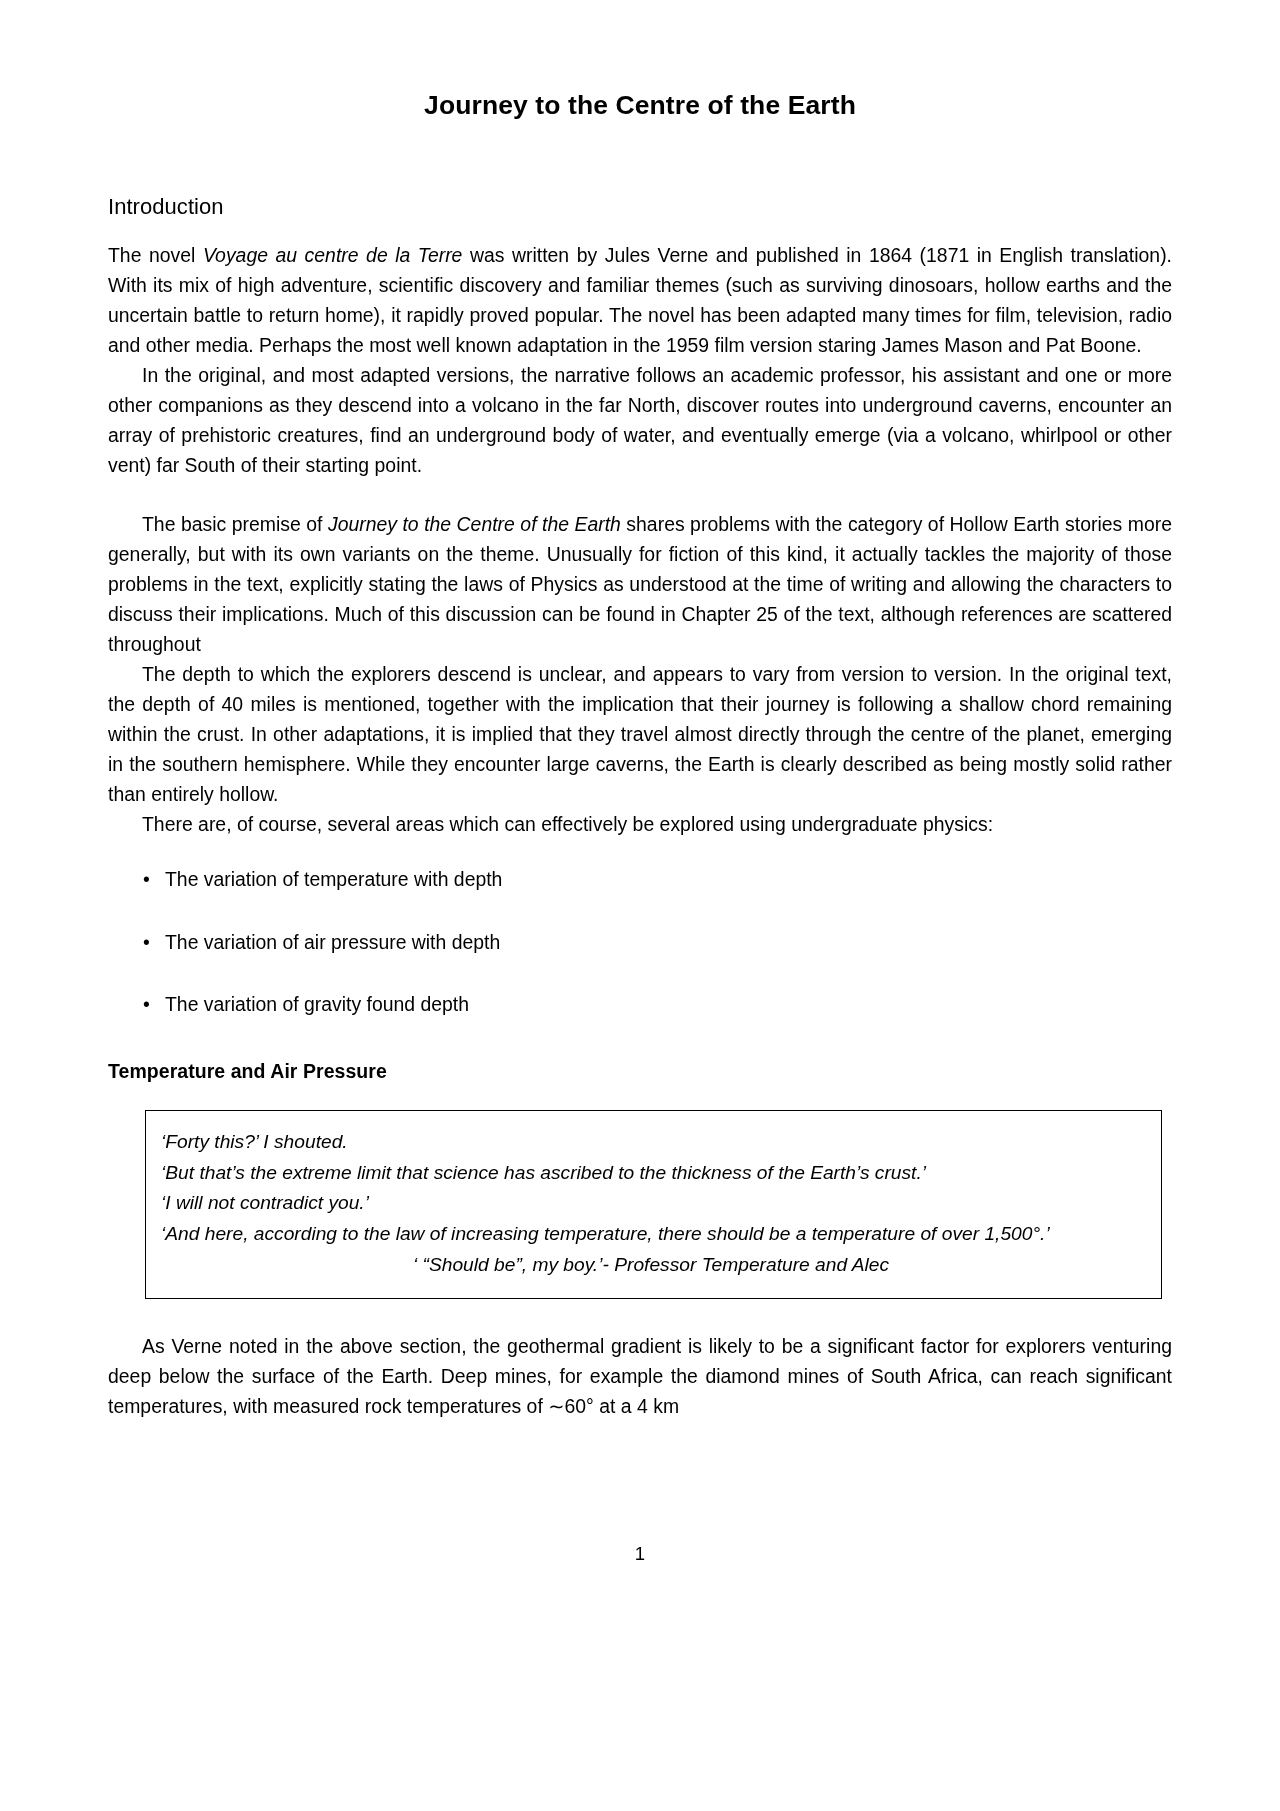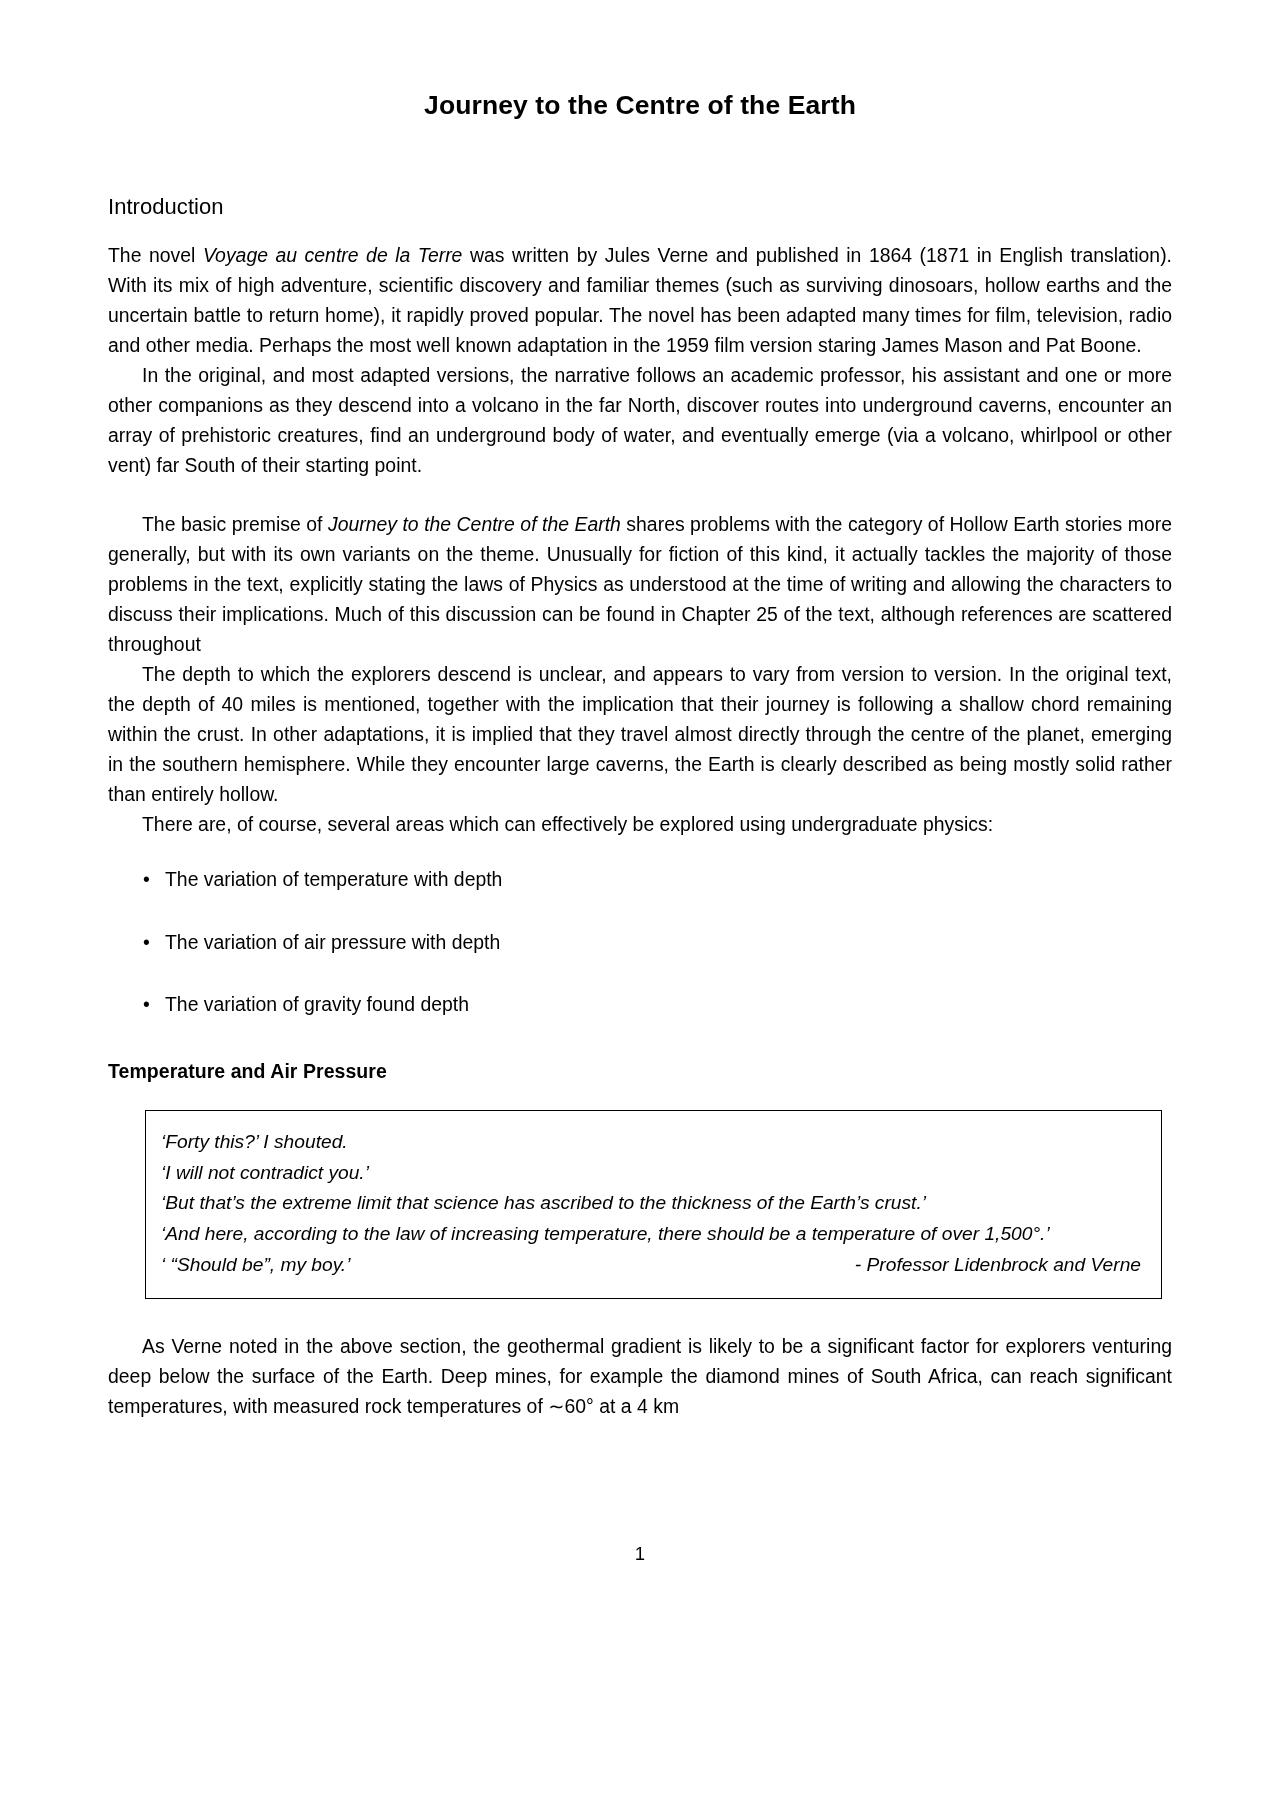--- a/index.html
+++ b/index.html
@@ -108,21 +108,21 @@
   }
   .quote-line {
     font-size: 19.2px;
     line-height: 30.8px;
     font-style: italic;
     margin: 0;
     white-space: normal;
   }
   .quote-attrib-row {
     display: flex;
-    justify-content: space-between;
+    justify-content: center;
     align-items: baseline;
   }
   .quote-attrib {
     font-size: 19.2px;
     line-height: 30.8px;
     font-style: italic;
     padding-right: 2px;
   }
 
   .page-number {
@@ -156,26 +156,26 @@
   <ul class="bullets">
     <li><span class="dot">•</span><span>The variation of temperature with depth</span></li>
     <li><span class="dot">•</span><span>The variation of air pressure with depth</span></li>
     <li><span class="dot">•</span><span>The variation of gravity found depth</span></li>
   </ul>
 
   <h3 class="h3" style="padding-top:40px;">Temperature and Air Pressure</h3>
 
   <div class="quote-box">
     <p class="quote-line">‘Forty this?’ I shouted.</p>
+    <p class="quote-line">‘But that’s the extreme limit that science has ascribed to the thickness of the Earth’s crust.’</p>
     <p class="quote-line">‘I will not contradict you.’</p>
-    <p class="quote-line">‘But that’s the extreme limit that science has ascribed to the thickness of the Earth’s crust.’</p>
     <p class="quote-line">‘And here, according to the law of increasing temperature, there should be a temperature of over 1,500°.’</p>
     <div class="quote-attrib-row">
       <span class="quote-line">‘ “Should be”, my boy.’</span>
-      <span class="quote-attrib">- Professor Lidenbrock and Verne</span>
+      <span class="quote-attrib">- Professor Temperature and Alec</span>
     </div>
   </div>
 
   <p class="body indent" style="margin-top:32px;">As Verne noted in the above section, the geothermal gradient is likely to be a significant factor for explorers venturing deep below the surface of the Earth.  Deep mines, for example the diamond mines of South Africa, can reach significant temperatures, with measured rock temperatures of ∼60° at a 4 km</p>
 
   <div class="page-number">1</div>
 
 </div>
 
 </body></html>

